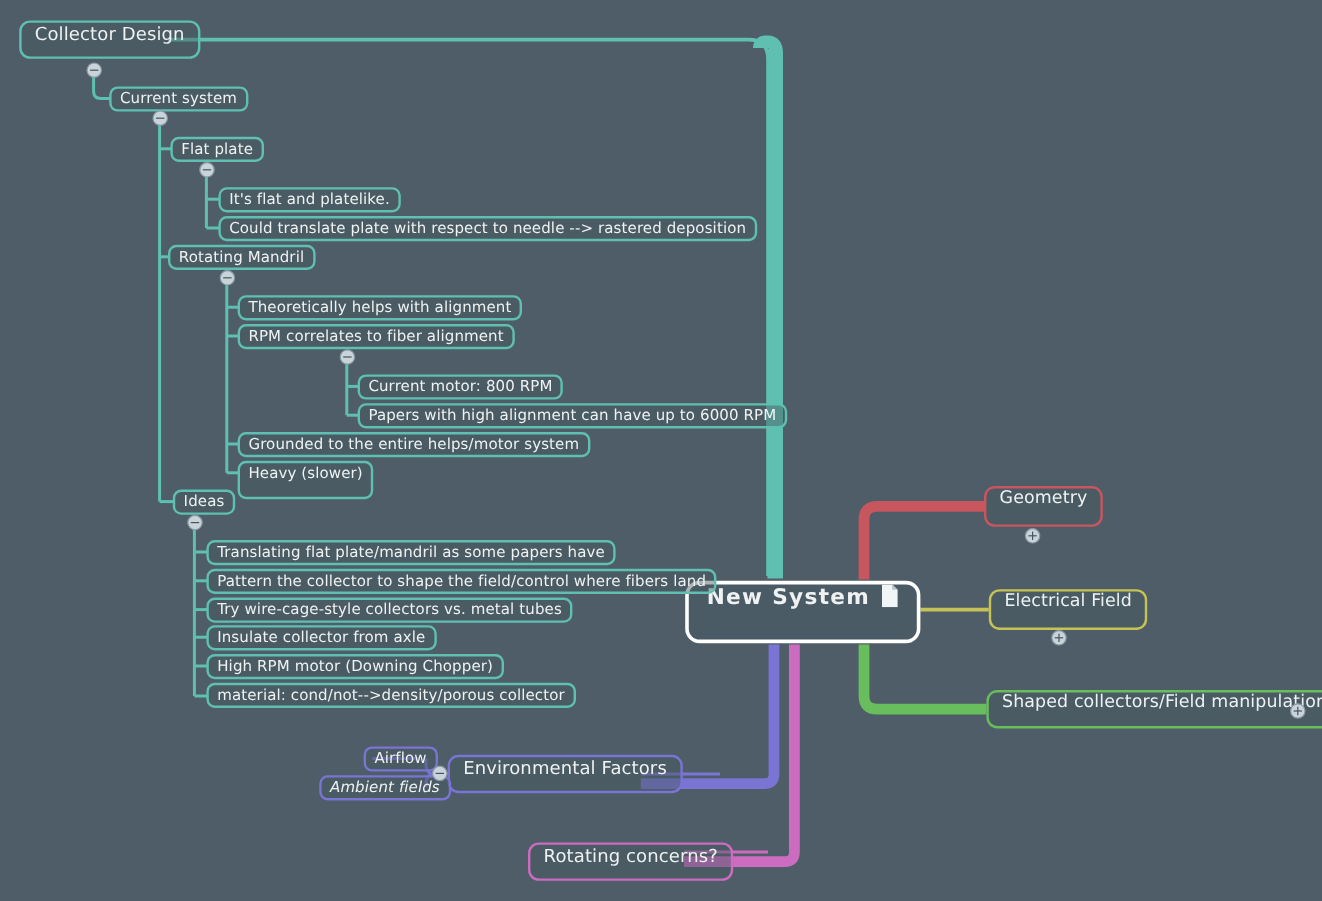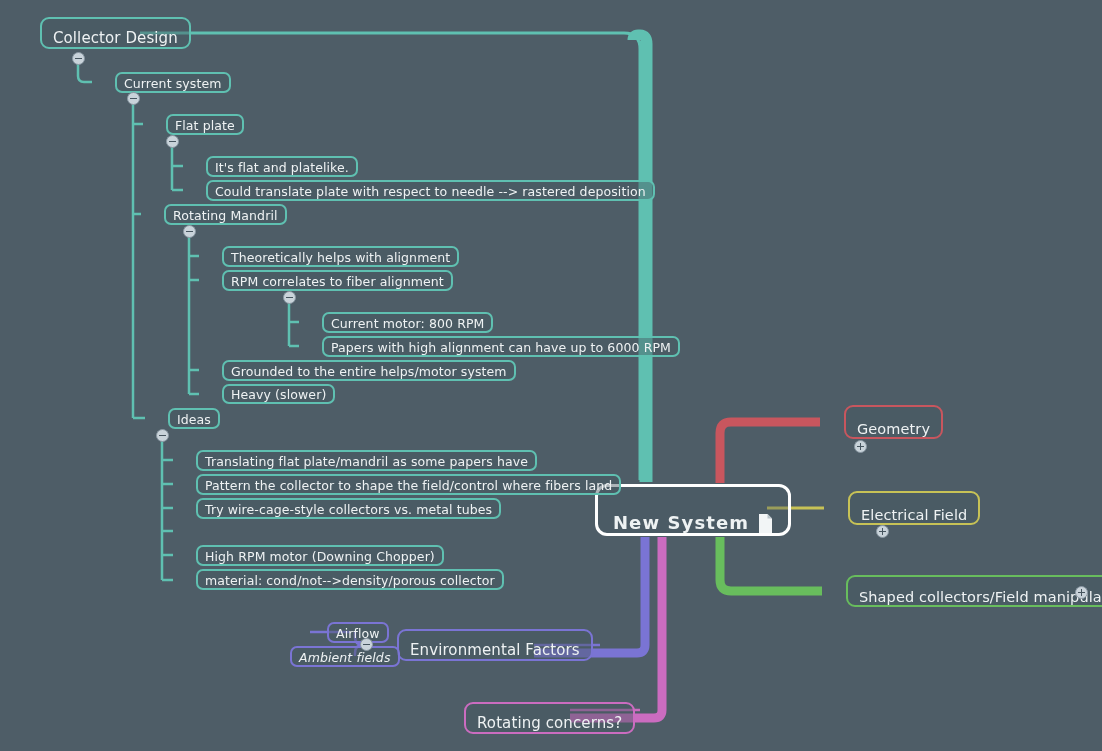--- a/index.html
+++ b/index.html
@@ -15,24 +15,23 @@
   svg#links{position:absolute;left:0;top:0;width:1102px;height:751px;}
 
   .node{
     position:absolute;
     box-sizing:border-box;
     border-radius:7px;
     background:rgba(72,88,98,0.45);
     color:#eef2f3;
     white-space:nowrap;
     display:flex;
-    align-items:flex-end;
+    align-items:flex-start;
     justify-content:center;
     letter-spacing:.1px;
-    margin-left:24px;
   }
   
   .n-teal{border:2px solid #5fc0b1;}
   .n-teal.sm{font-size:12.5px;padding:0 7px;}
   .n-teal.md{font-size:13.5px;padding:0 8px;}
 
   
   .n-root{
     border:3px solid #ffffff;
     border-radius:12px;
@@ -175,37 +174,40 @@
   </div>
 
   <div class="node n-teal sm" style="left:298px;top:336px;height:21px;">
     <span>Papers with high alignment can have up to 6000 RPM</span>
   </div>
 
   <div class="node n-teal sm" style="left:198px;top:360px;height:21px;">
     <span>Grounded to the entire helps/motor system</span>
   </div>
 
-  <div class="node n-teal sm" style="left:198px;top:384px;height:20px;">
+  <div class="node n-teal sm" style="left:198px;top:384px;height:32px;">
     <span>Heavy (slower)</span>
   </div>
 
   <div class="node n-teal sm" style="left:144px;top:408px;height:21px;">
     <span>Ideas</span>
   </div>
 
   <div class="node n-teal sm" style="left:172px;top:450px;height:21px;">
     <span>Translating flat plate/mandril as some papers have</span>
   </div>
   <div class="node n-teal sm" style="left:172px;top:474px;height:21px;">
     <span>Pattern the collector to shape the field/control where fibers land</span>
   </div>
   <div class="node n-teal sm" style="left:172px;top:498px;height:21px;">
     <span>Try wire-cage-style collectors vs. metal tubes</span>
   </div>
+  <div class="node n-teal sm" style="left:172px;top:521px;height:21px;">
+    <span>Insulate collector from axle</span>
+  </div>
   <div class="node n-teal sm" style="left:172px;top:545px;height:21px;">
     <span>High RPM motor (Downing Chopper)</span>
   </div>
   <div class="node n-teal sm" style="left:172px;top:569px;height:21px;">
     <span>material: cond/not--&gt;density/porous collector</span>
   </div>
 
   <div class="node n-red" style="left:820px;top:405px;height:34px;">
     <span>Geometry</span>
   </div>

